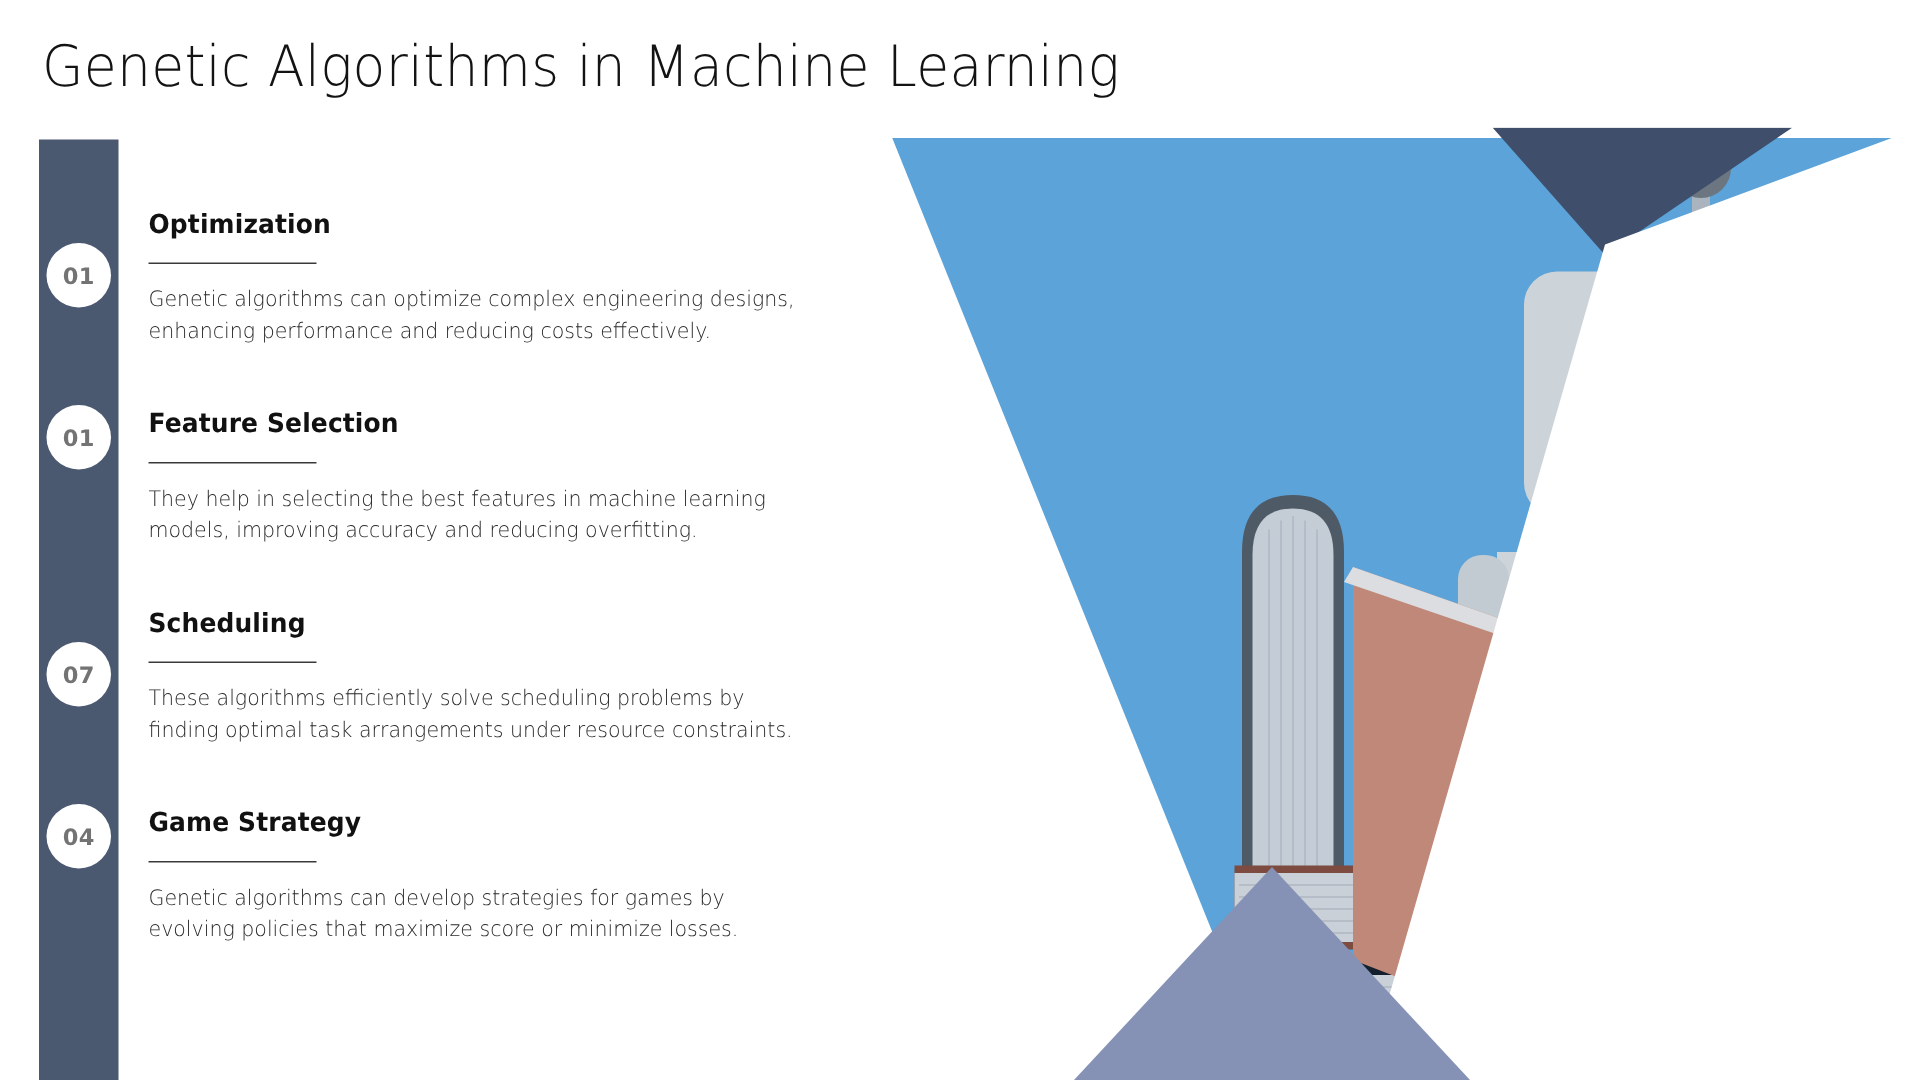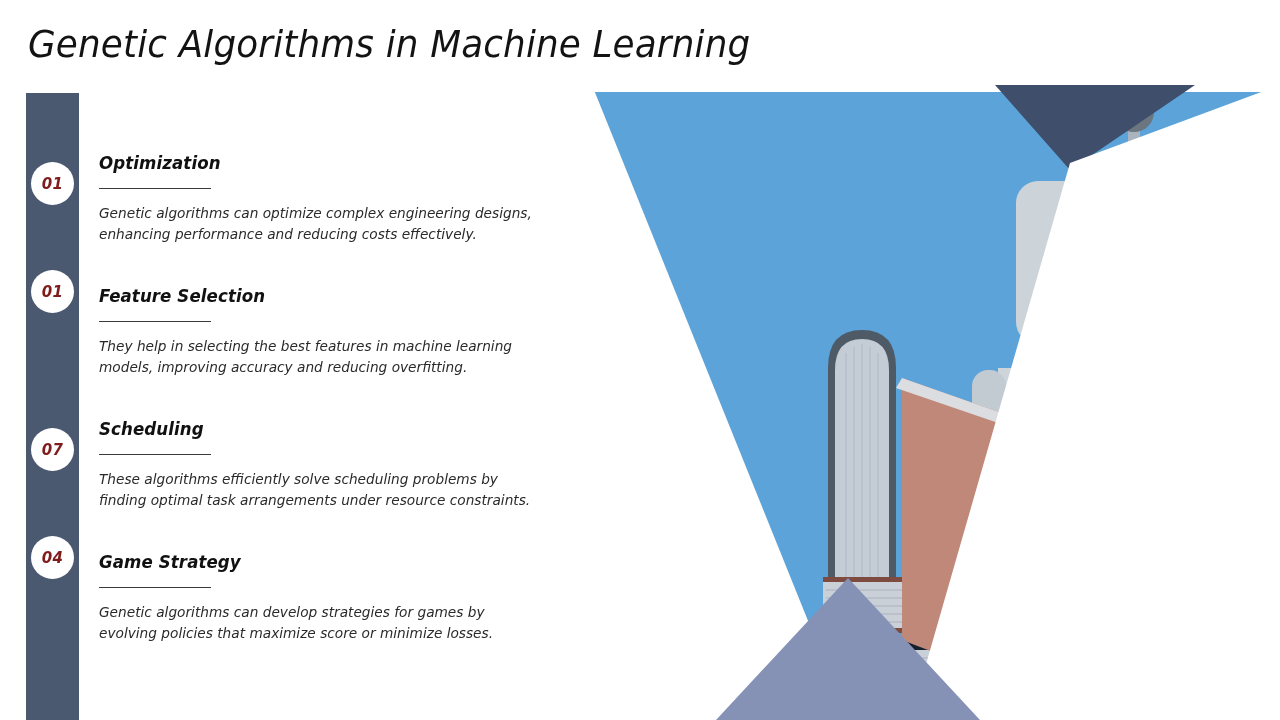--- a/index.html
+++ b/index.html
@@ -6,21 +6,20 @@
   html, body {
     width:1280px; height:720px;
     background:#ffffff;
     font-family:"Liberation Sans", sans-serif;
     overflow:hidden;
   }
   .slide {
     position:relative;
     width:1078px; height:720px;
     background:#ffffff;
-    font-style:italic;
   }
 
   
   .title {
     position:absolute;
     left:28px; top:22px;
     font-size:38px;
     font-weight:300;
     letter-spacing:0.2px;
     color:#131313;
@@ -53,32 +52,32 @@
   .badge {
     position:absolute;
     left:31px;
     top:22px;
     width:43px; height:43px;
     border-radius:50%;
     background:#ffffff;
     display:flex; align-items:center; justify-content:center;
     font-size:15px;
     font-weight:bold;
-    color:#7f1d1d;
+    color:#737373;
     letter-spacing:0.3px;
     font-family:"DejaVu Sans", sans-serif;
   }
   .item-0 .badge { top:22px; }
   .item-1 .badge { top:-3px; }
   .item-2 .badge { top:22px; }
   .item-3 .badge { top:-3px;text-align:right; }
 
   .item-body {
     position:absolute;
-    left:99px; top:13px;
+    left:99px; top:0;
     width:445px;
   }
   .item-heading {
     font-size:17.5px;
     font-weight:bold;
     color:#111111;
     letter-spacing:0.1px;
     font-family:"DejaVu Sans", sans-serif;
     transform:scaleX(0.95);
     transform-origin:left center;

